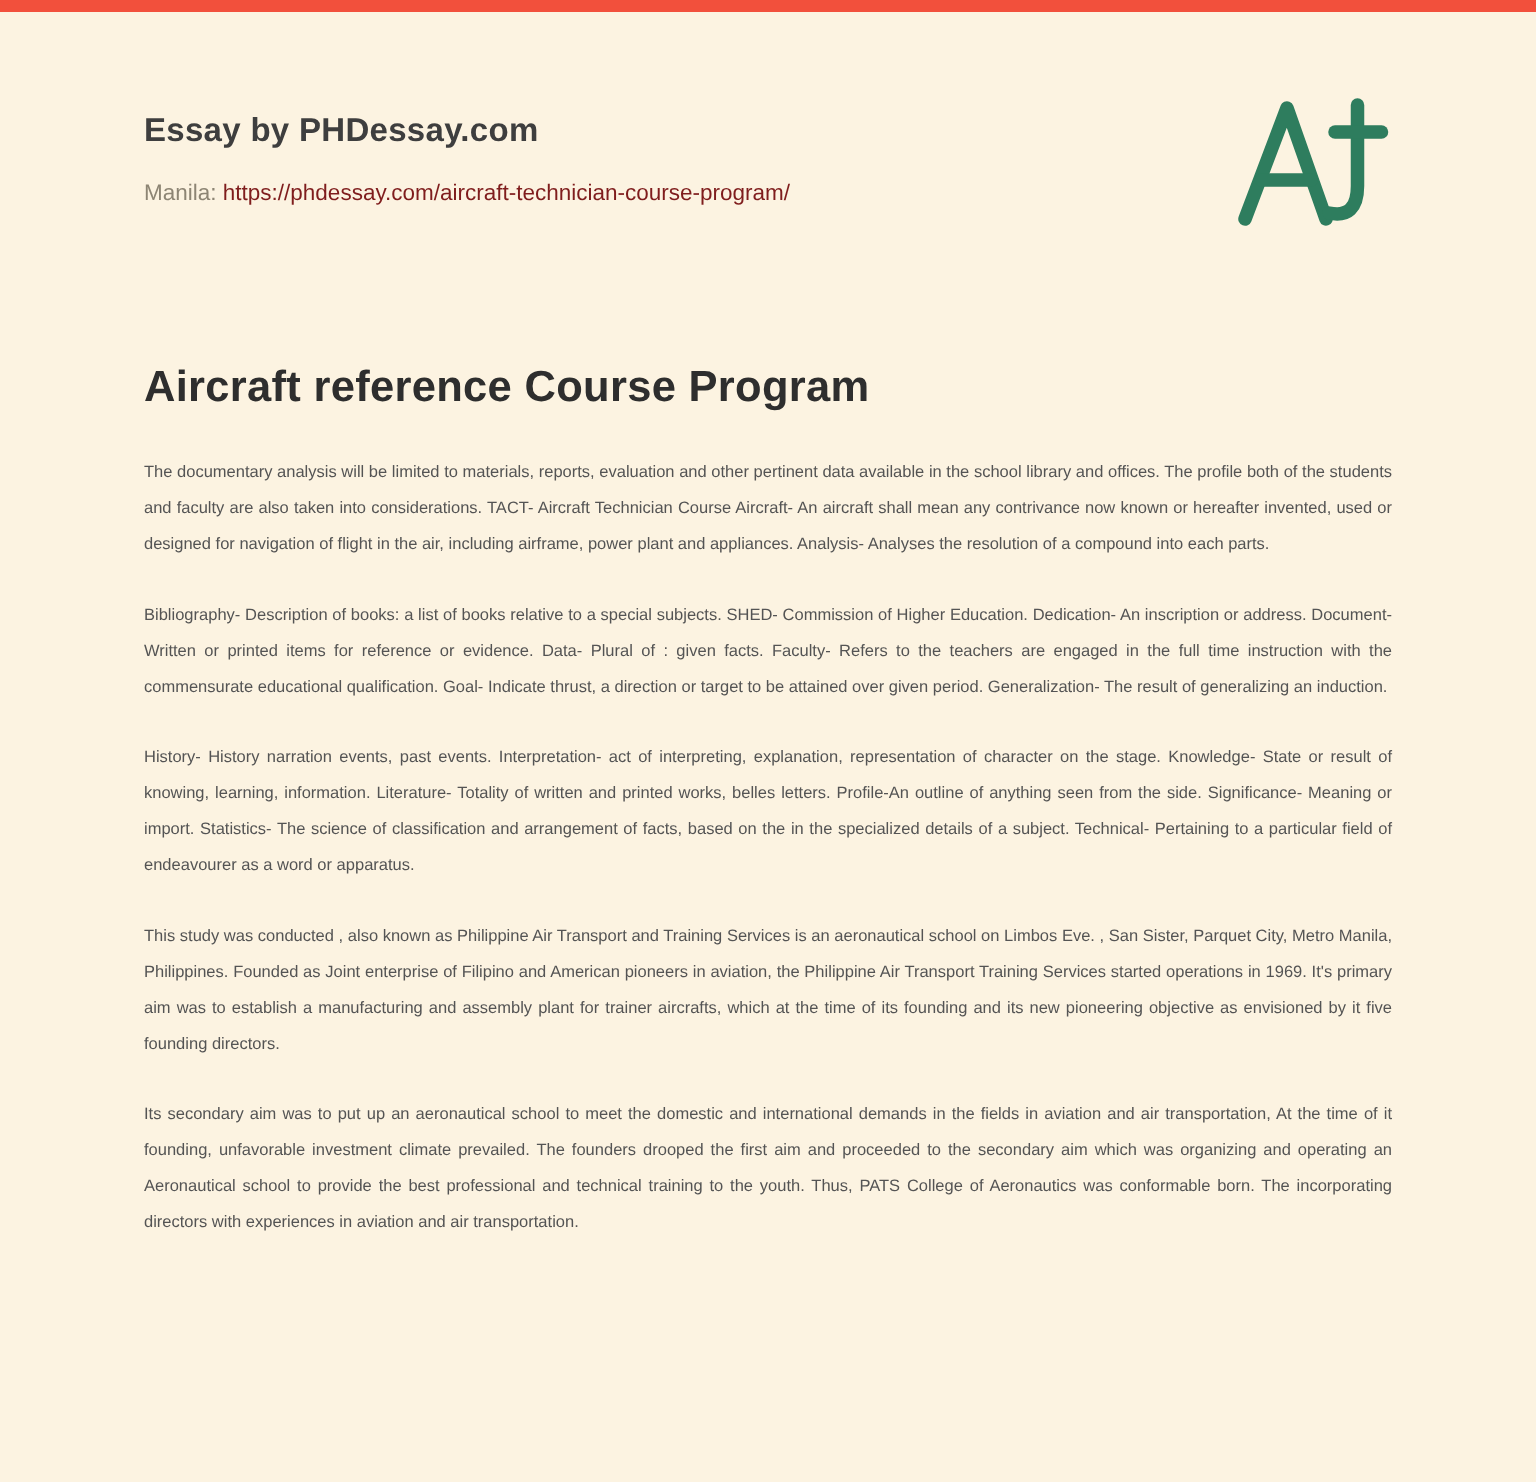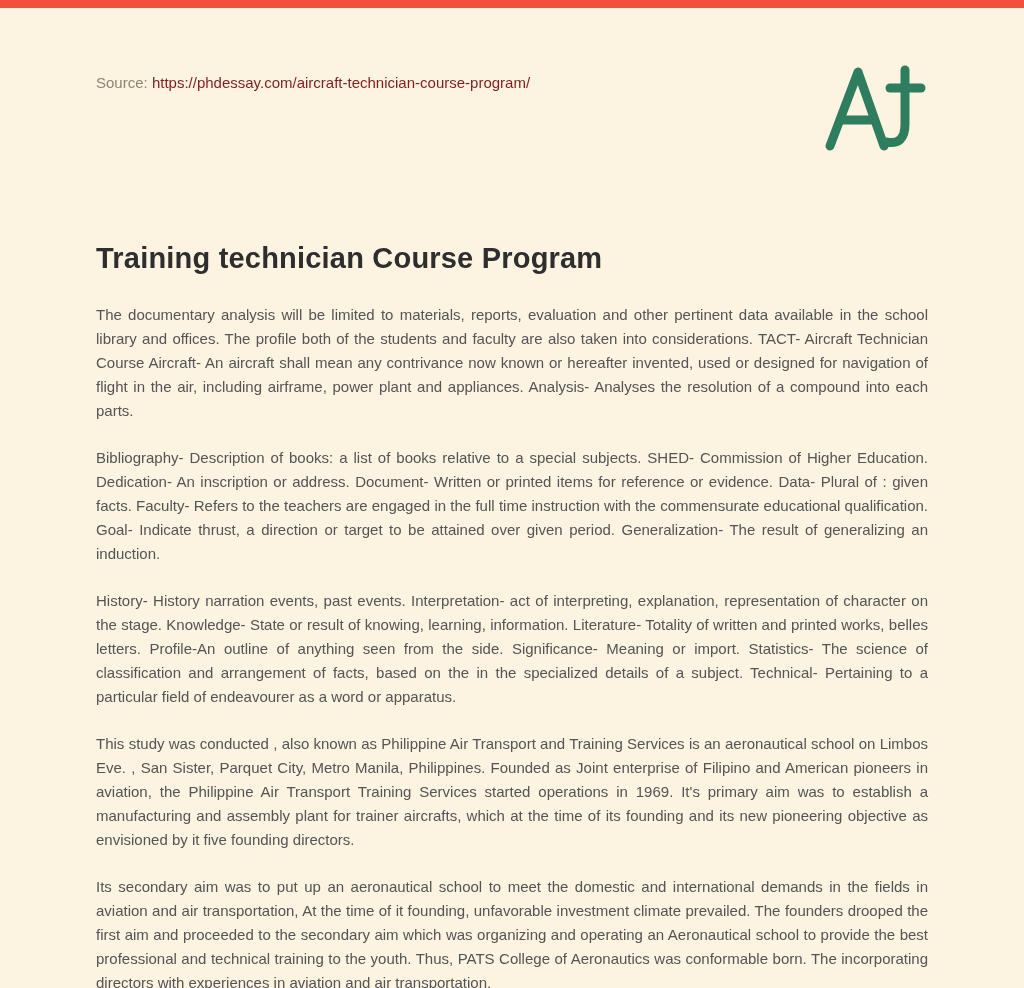--- a/index.html
+++ b/index.html
@@ -54,54 +54,55 @@
     flex: 0 0 auto;
   }
   .title {
     font-size: 29px;
     font-weight: 700;
     color: #2e2e2e;
     margin: 88px 0 28px 0;
     letter-spacing: 0.2px;
   }
   .body-text p {
-    font-size: 15px;
+    font-size: 11px;
     line-height: 24px;
     color: #545454;
     text-align: justify;
     margin: 0 0 23px 0;
   }
 </style>
 </head>
 <body>
 
 <div class="page">
   <div class="top-bar"></div>
 
   <div class="container">
 
     <div class="header-row">
       <div>
+        <h1 class="byline">Essay by PHDessay.com</h1>
         <div class="source-line">
-          <span>Source:</span>
+          <span>Manila:</span>
           <a href="#">https://phdessay.com/aircraft-technician-course-program/</a>
         </div>
       </div>
 
       <svg class="logo" viewBox="0 0 104 92" aria-hidden="true">
         <g fill="none" stroke="#2e7d5e" stroke-width="9" stroke-linecap="round" stroke-linejoin="round">
           <path d="M8 84 L36 10 L62 84"></path>
           <path d="M19 58 L52 58"></path>
           <path d="M83 8 L83 62 Q83 84 64 80"></path>
           <path d="M68 26 L99 26"></path>
         </g>
       </svg>
     </div>
 
-    <h2 class="title">Training technician Course Program</h2>
+    <h2 class="title">Aircraft reference Course Program</h2>
 
     <div class="body-text">
       <p>The documentary analysis will be limited to materials, reports, evaluation and other pertinent data available in the school library and offices. The profile both of the students and faculty are also taken into considerations. TACT- Aircraft Technician Course Aircraft- An aircraft shall mean any contrivance now known or hereafter invented, used or designed for navigation of flight in the air, including airframe, power plant and appliances. Analysis- Analyses the resolution of a compound into each parts.</p>
       <p>Bibliography- Description of books: a list of books relative to a special subjects. SHED- Commission of Higher Education. Dedication- An inscription or address. Document- Written or printed items for reference or evidence. Data- Plural of : given facts. Faculty- Refers to the teachers are engaged in the full time instruction with the commensurate educational qualification. Goal- Indicate thrust, a direction or target to be attained over given period. Generalization- The result of generalizing an induction.</p>
       <p>History- History narration events, past events. Interpretation- act of interpreting, explanation, representation of character on the stage. Knowledge- State or result of knowing, learning, information. Literature- Totality of written and printed works, belles letters. Profile-An outline of anything seen from the side. Significance- Meaning or import. Statistics- The science of classification and arrangement of facts, based on the in the specialized details of a subject. Technical- Pertaining to a particular field of endeavourer as a word or apparatus.</p>
       <p>This study was conducted , also known as Philippine Air Transport and Training Services is an aeronautical school on Limbos Eve. , San Sister, Parquet City, Metro Manila, Philippines. Founded as Joint enterprise of Filipino and American pioneers in aviation, the Philippine Air Transport Training Services started operations in 1969. It's primary aim was to establish a manufacturing and assembly plant for trainer aircrafts, which at the time of its founding and its new pioneering objective as envisioned by it five founding directors.</p>
       <p>Its secondary aim was to put up an aeronautical school to meet the domestic and international demands in the fields in aviation and air transportation, At the time of it founding, unfavorable investment climate prevailed. The founders drooped the first aim and proceeded to the secondary aim which was organizing and operating an Aeronautical school to provide the best professional and technical training to the youth. Thus, PATS College of Aeronautics was conformable born. The incorporating directors with experiences in aviation and air transportation.</p>
     </div>
 
   </div>

